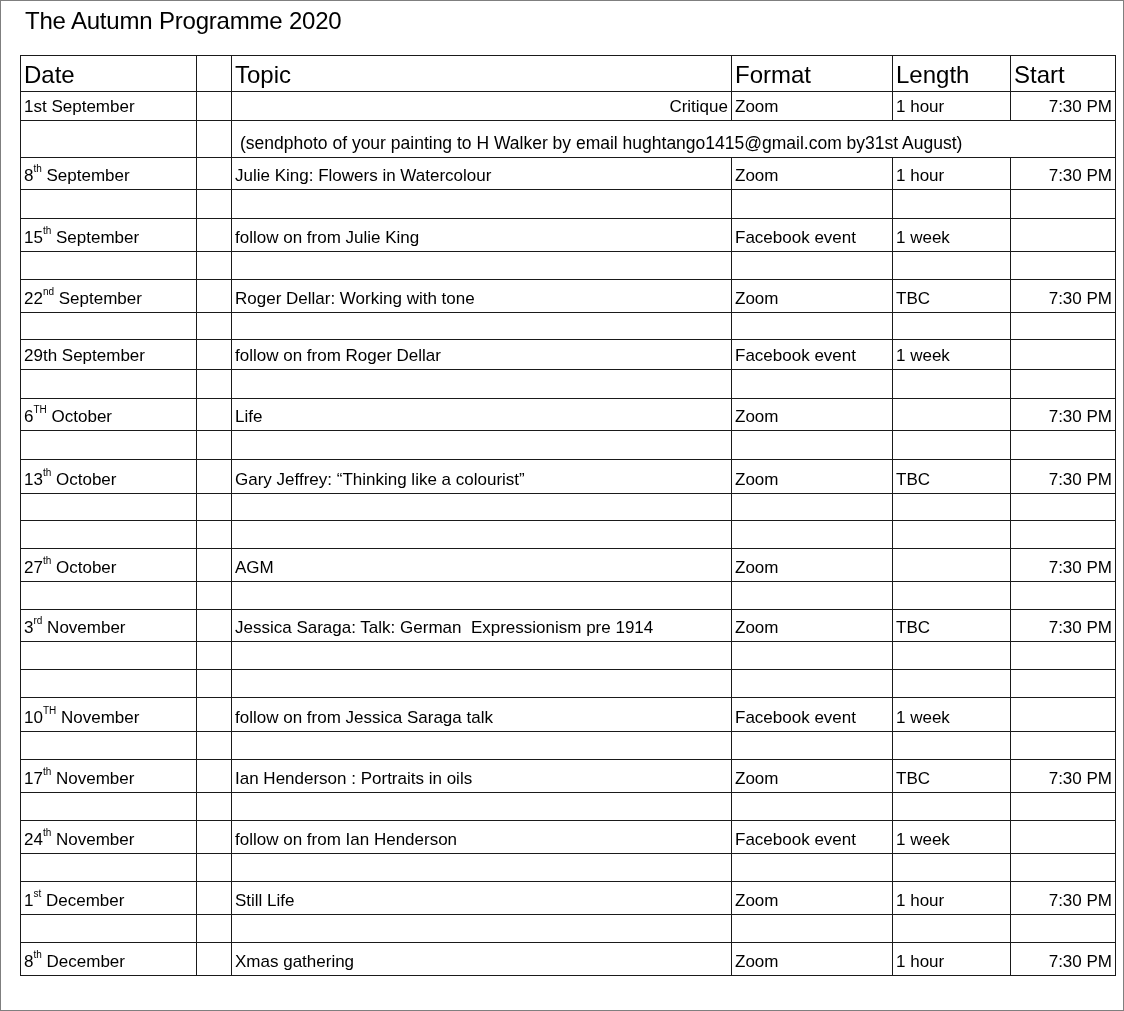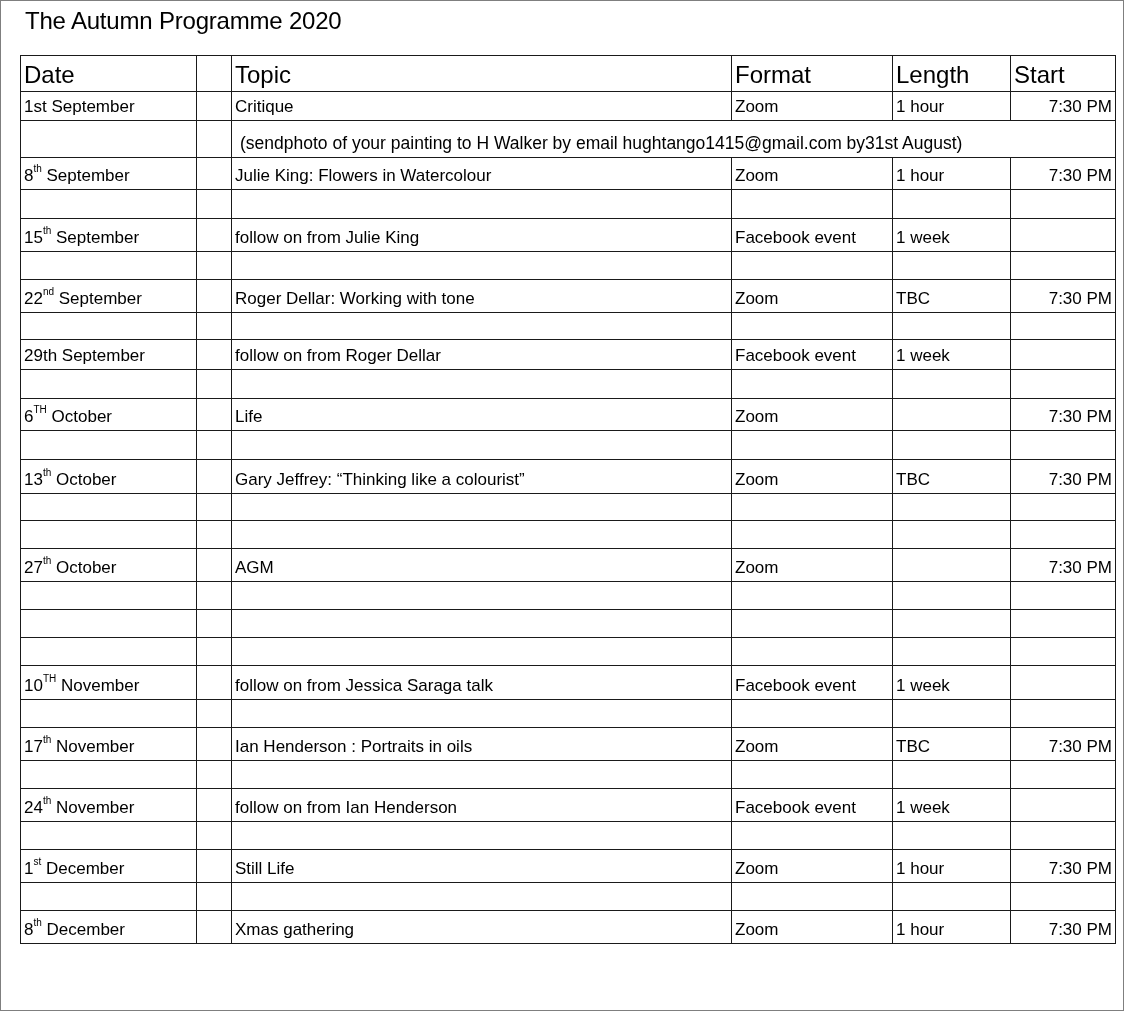--- a/index.html
+++ b/index.html
@@ -36,21 +36,21 @@
     <td>Topic</td>
     <td>Format</td>
     <td>Length</td>
     <td>Start</td>
   </tr>
   </tbody>
     <tbody id="tbody">
       <tr style="height: 29px;">
         <td><span>1st</span><sup></sup><span style="white-space: pre;"> September</span></td>
         <td></td>
-        <td style="white-space: pre;">Critique</td>
+        <td style="white-space: pre; text-align: right;">Critique</td>
         <td style="white-space: pre;">Zoom</td>
         <td style="white-space: pre;">1 hour</td>
         <td class="start" style="white-space: pre;">7:30 PM</td>
       </tr>
       <tr style="height: 37px;">
         <td></td>
         <td></td>
         <td colspan="4" class="note">(sendphoto of your painting to H Walker by email hughtango1415@gmail.com by31st August)</td>
       </tr>
       <tr style="height: 32px;">
@@ -165,20 +165,28 @@
         <td style="white-space: pre;"></td>
         <td class="start" style="white-space: pre;">7:30 PM</td>
       </tr>
       <tr style="height: 28px;">
         <td></td>
         <td></td>
         <td></td>
         <td></td>
         <td></td>
         <td></td>
+      </tr>
+      <tr style="height: 32px;">
+        <td><span>3</span><sup>rd</sup><span style="white-space: pre;"> November</span></td>
+        <td></td>
+        <td style="white-space: pre;">Jessica Saraga: Talk: German  Expressionism pre 1914</td>
+        <td style="white-space: pre;">Zoom</td>
+        <td style="white-space: pre;">TBC</td>
+        <td class="start" style="white-space: pre;">7:30 PM</td>
       </tr>
       <tr style="height: 28px;">
         <td></td>
         <td></td>
         <td></td>
         <td></td>
         <td></td>
         <td></td>
       </tr>
       <tr style="height: 28px;">

